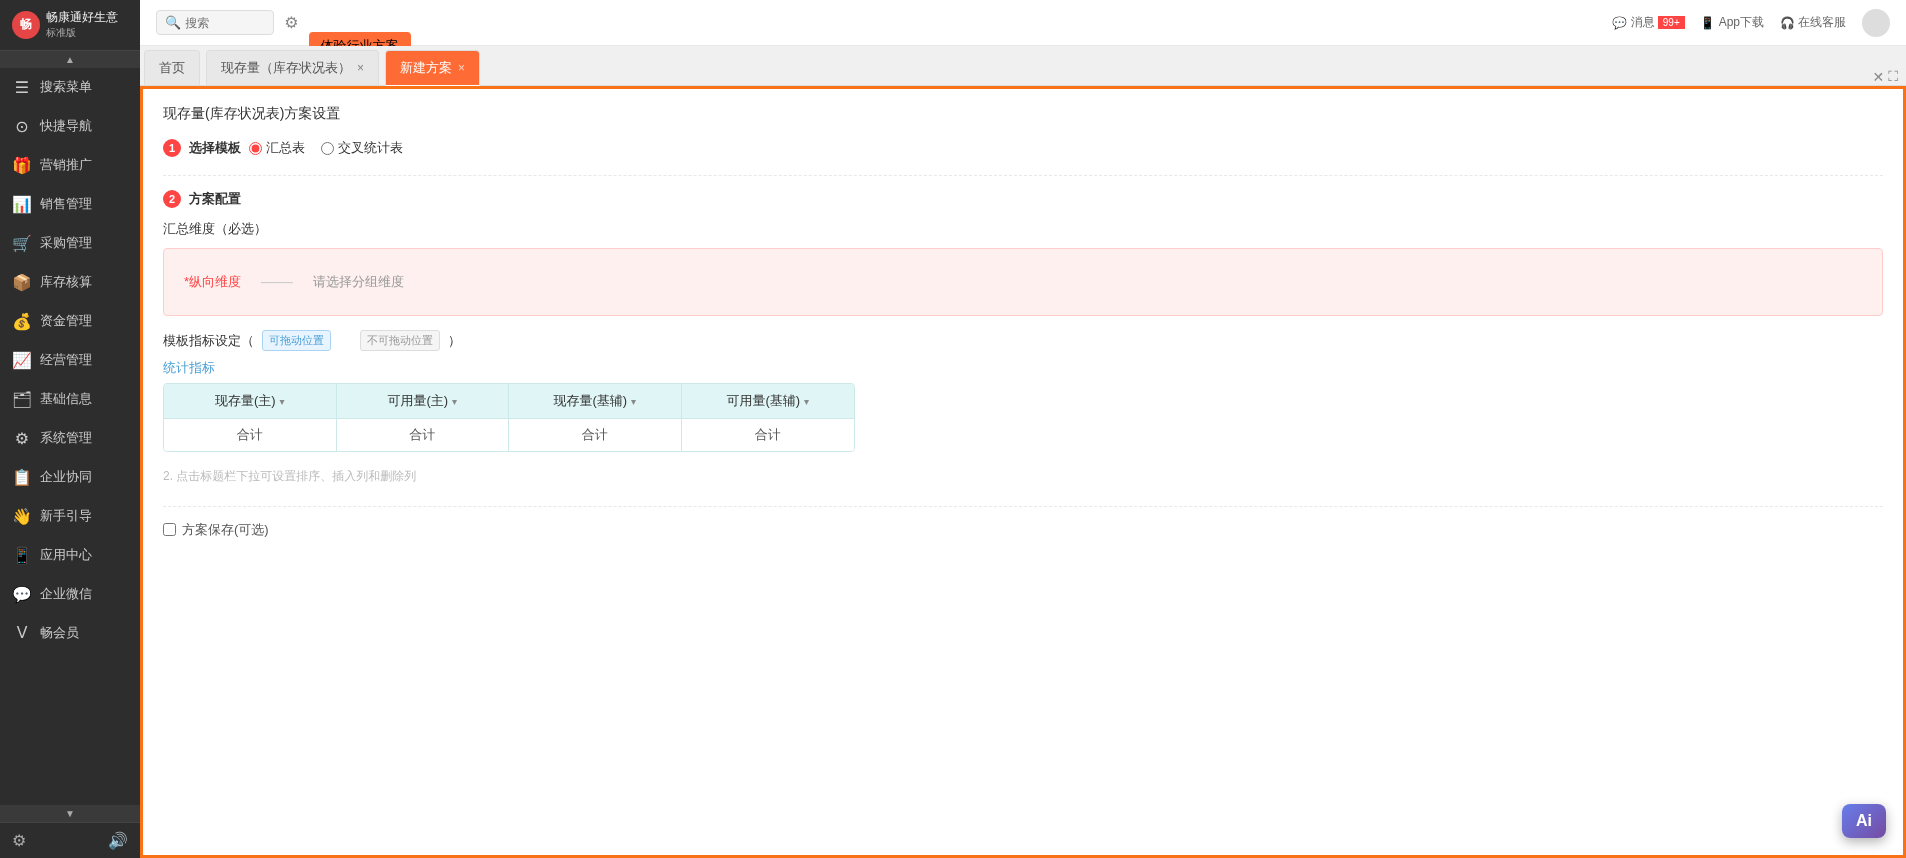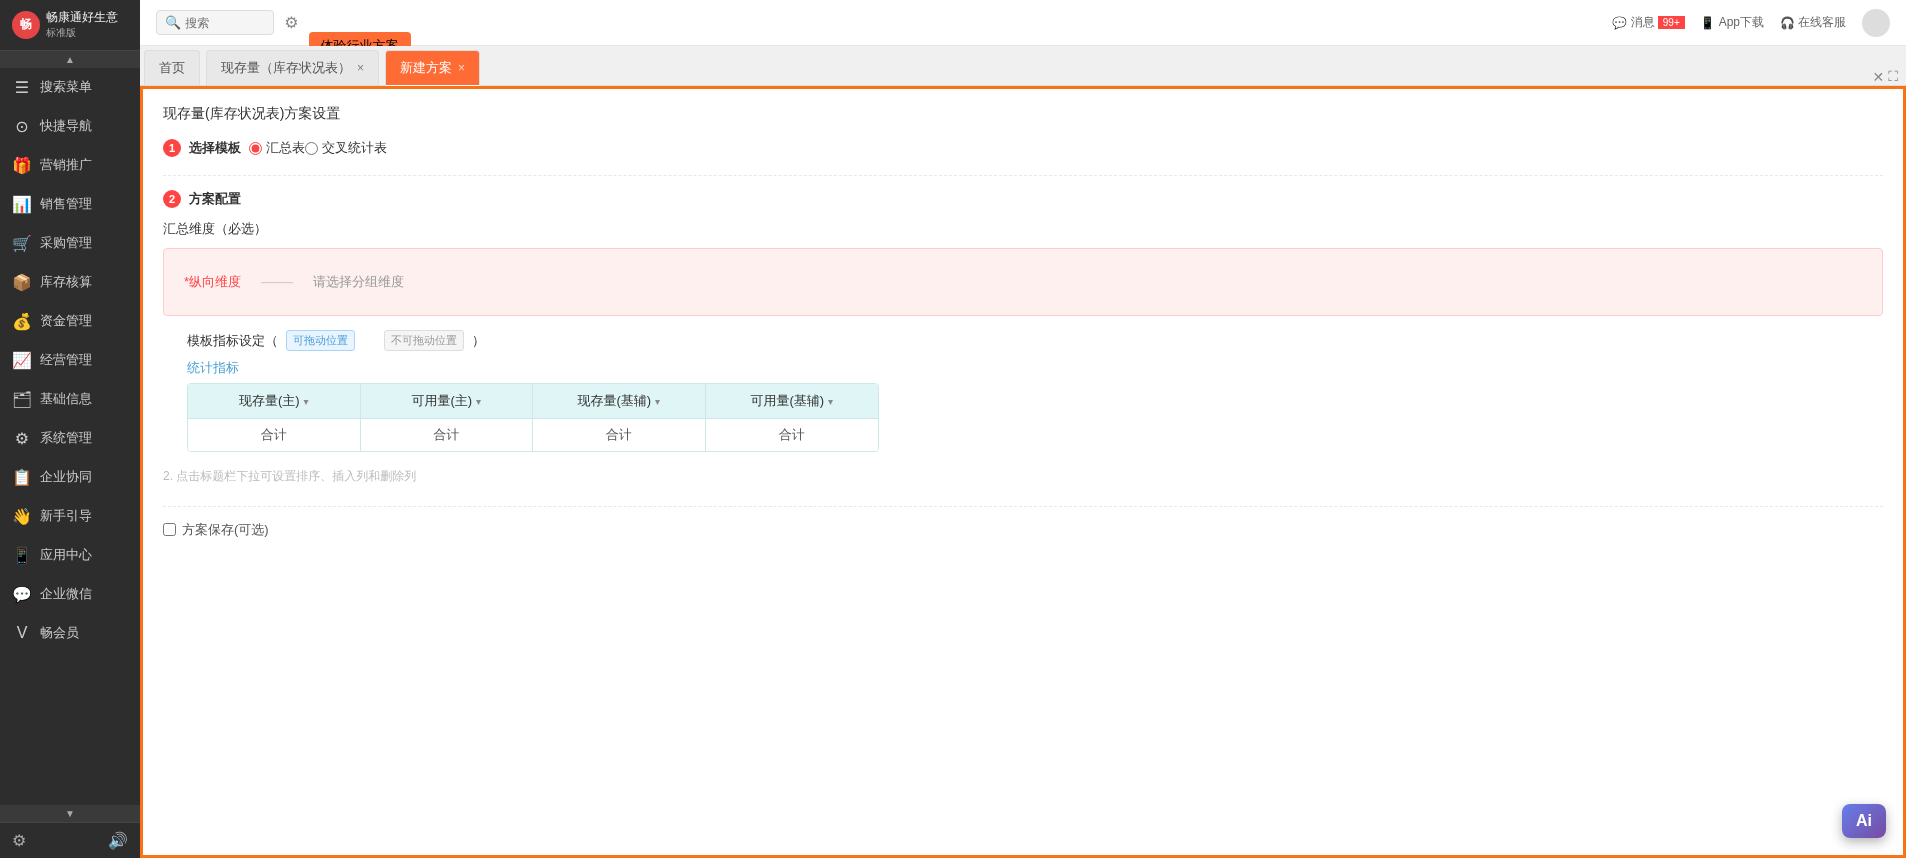--- a/index.html
+++ b/index.html
@@ -126,37 +126,37 @@
       display: flex; align-items: center; gap: 8px; margin-bottom: 12px;
     }
     .section-num {
       background: #ff4444; color: #fff; border-radius: 50%;
       width: 18px; height: 18px; display: flex; align-items: center; justify-content: center;
       font-size: 11px; font-weight: bold; flex-shrink: 0;
     }
     .section-title { font-size: 13px; font-weight: bold; color: #333; }
 
     
-    .radio-group { display: flex; align-items: center; }
+    .radio-group { display: flex; align-items: center; gap: 16px; }
     .radio-label { display: flex; align-items: center; gap: 4px; cursor: pointer; font-size: 13px; color: #333; }
     .radio-input { accent-color: #ff4444; }
     .sub-title { font-size: 13px; color: #333; margin-bottom: 10px; }
 
     
     .dimension-area {
       background: #fff0f0; border: 1px solid #fcc; border-radius: 4px;
       padding: 24px 20px; margin-bottom: 14px;
       display: flex; align-items: center; gap: 20px;
     }
     .dim-label { color: #ff4444; font-size: 13px; }
     .dim-arrow { color: #ccc; font-size: 16px; }
     .dim-placeholder { color: #999; font-size: 13px; }
 
     
-    .indicator-settings { margin-top: 14px; margin-left: 24px; }
+    .indicator-settings { margin-top: 14px; }
     .indicator-header { display: flex; align-items: center; gap: 8px; margin-bottom: 8px; }
     .indicator-label { font-size: 13px; color: #333; }
     .draggable-badge {
       background: #e8f4ff; border: 1px solid #aad4f5; border-radius: 3px;
       padding: 2px 6px; font-size: 11px; color: #4a9fd4;
     }
     .non-draggable-badge {
       background: #f5f5f5; border: 1px solid #ddd; border-radius: 3px;
       padding: 2px 6px; font-size: 11px; color: #999;
     }

